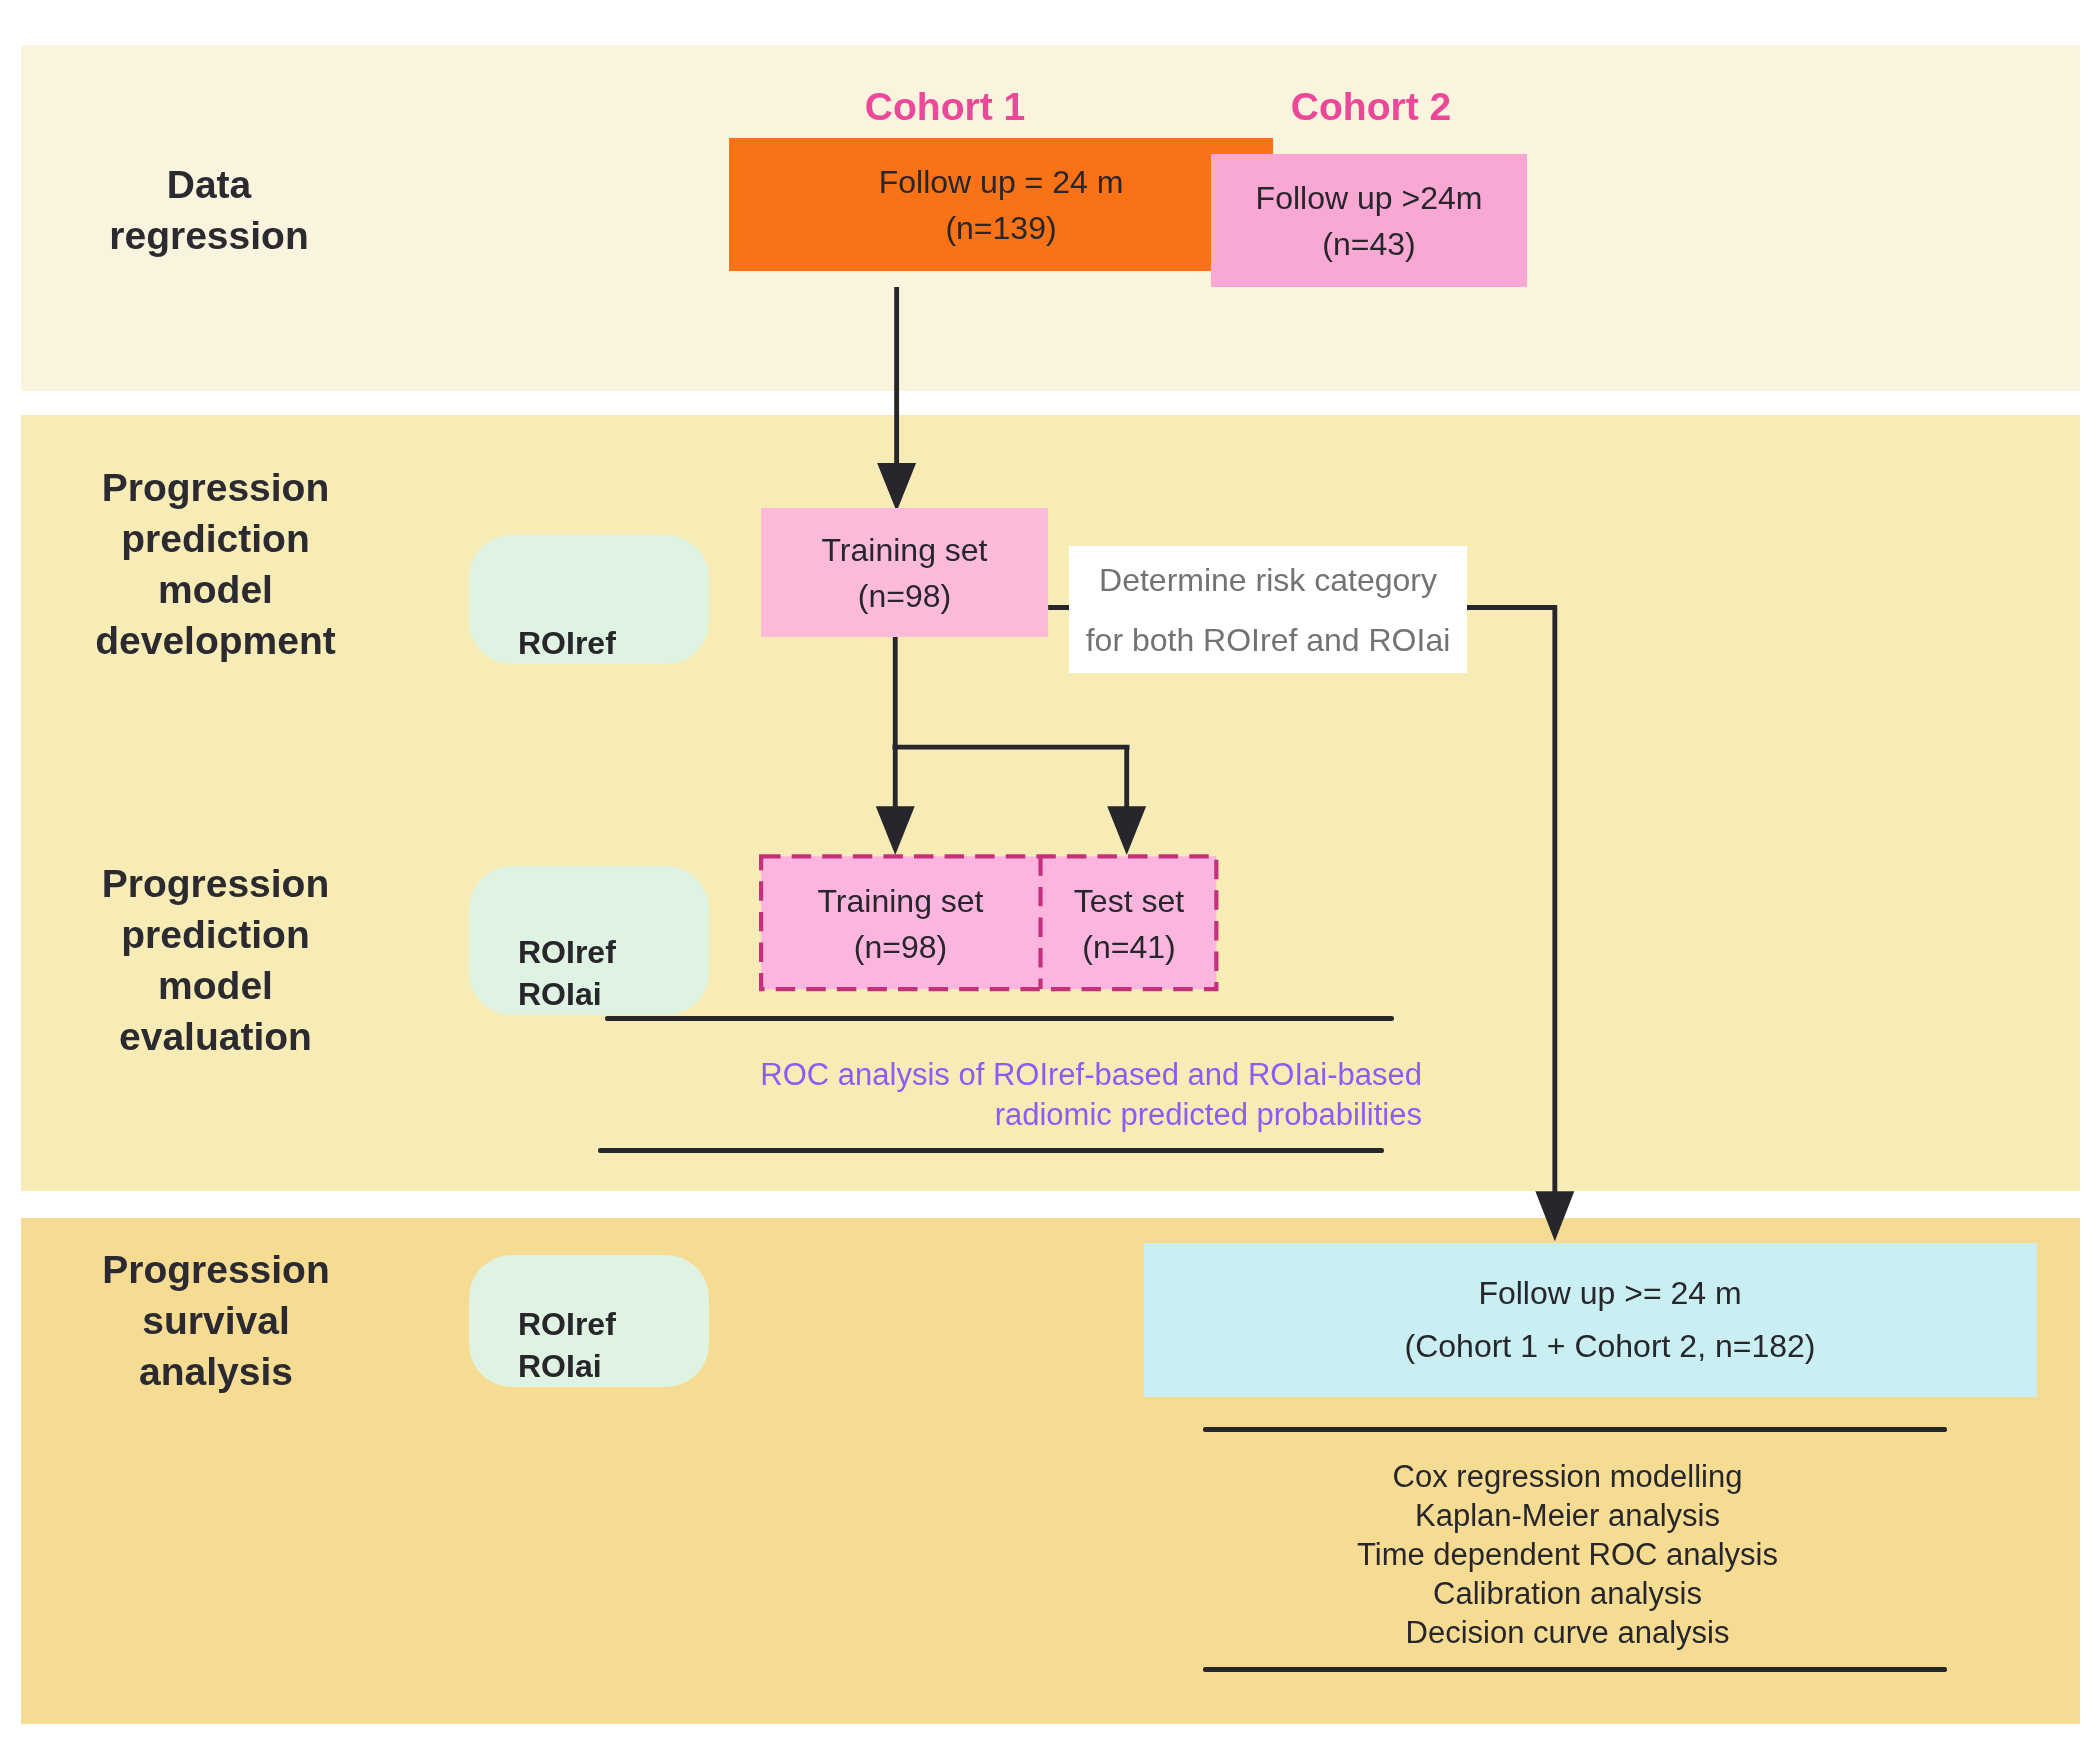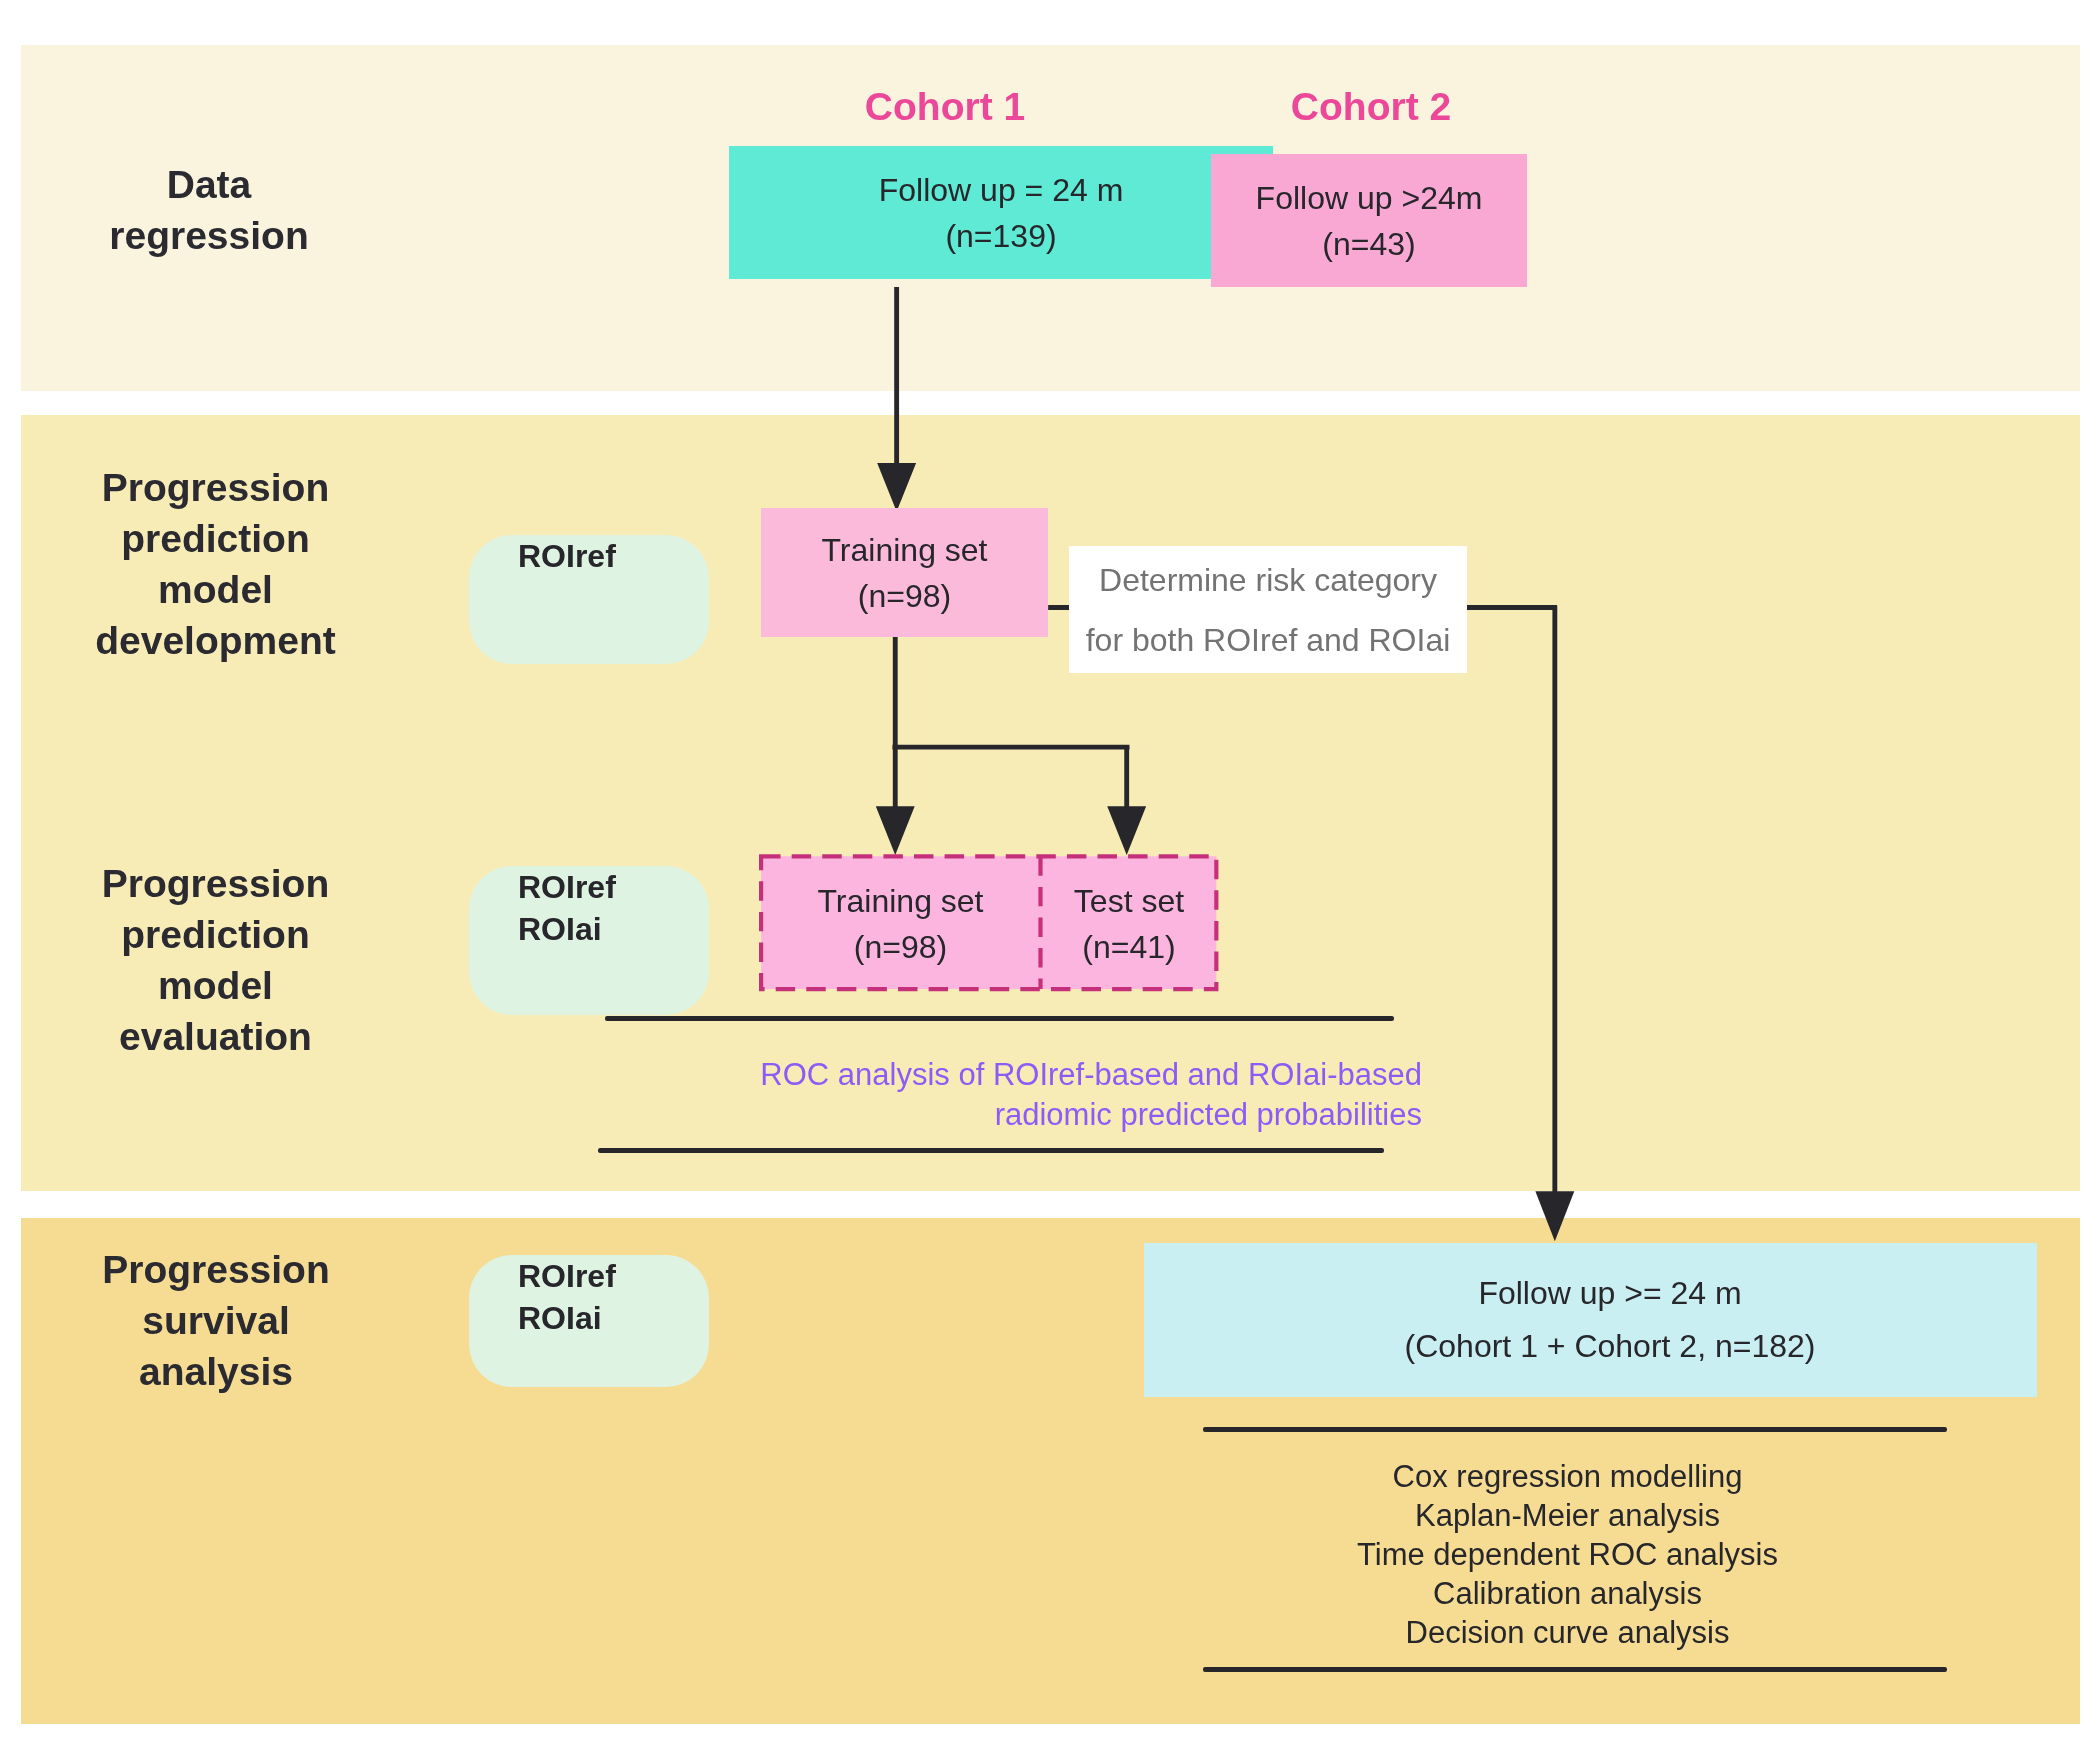--- a/index.html
+++ b/index.html
@@ -15,28 +15,28 @@
   #label-enrollment{left:42px;top:159px;width:334px;}
   #label-development{left:28px;top:462px;width:375px;}
   #label-evaluation{left:28px;top:858px;width:375px;}
   #label-survival{left:42px;top:1244px;width:348px;}
   .cohort-header{position:absolute;z-index:2;top:82px;width:278px;height:49px;line-height:49px;
                  text-align:center;font-weight:bold;font-size:39px;color:#ec4899;}
   #cohort1-header{left:806px;}
   #cohort2-header{left:1232px;}
   .flow-box{position:absolute;z-index:2;display:flex;flex-direction:column;justify-content:center;
             text-align:center;font-size:32px;line-height:46px;color:#26262B;}
-  #box-cohort1{left:729px;top:146px;width:544px;height:133px;background:#5eead4;}
+  #box-cohort1{left:729px;top:138px;width:544px;height:133px;background:#f97316;}
   #box-cohort2{left:1211px;top:154px;width:316px;height:133px;background:#f9a8d4;}
   #box-training{left:761px;top:508px;width:287px;height:129px;background:#FCBADA;}
   #box-survival{left:1144px;top:1243px;width:854px;height:154px;background:#C9EFF2;line-height:53px;padding-left:39px;}
   #dash-training-text{left:761px;top:857px;width:279px;height:133px;background:transparent;}
   #dash-test-text{left:1041px;top:857px;width:176px;height:133px;background:transparent;}
   .pill{position:absolute;z-index:2;left:469px;width:240px;background:#DFF3E2;border-radius:43px;
-        display:flex;flex-direction:column;justify-content:flex-start;padding-left:49px;box-sizing:border-box;
+        display:flex;flex-direction:column;justify-content:flex-end;padding-left:49px;box-sizing:border-box;
         font-weight:bold;font-size:32px;line-height:42px;color:#26262B;}
   #pill-development{top:535px;height:129px;}
   #pill-evaluation{top:866px;height:149px;}
   #pill-survival{top:1255px;height:132px;}
   #risk-note{position:absolute;z-index:3;left:1069px;top:546px;width:398px;height:127px;background:#ffffff;
              display:flex;flex-direction:column;justify-content:center;text-align:center;
              font-size:32px;line-height:60px;color:#737373;}
   .rule{position:absolute;z-index:2;height:4.9px;background:#26262B;border-radius:2.1px;}
   #rule-eval-top{left:605px;top:1016px;width:789px;}
   #rule-eval-bottom{left:598px;top:1148px;width:786px;}

